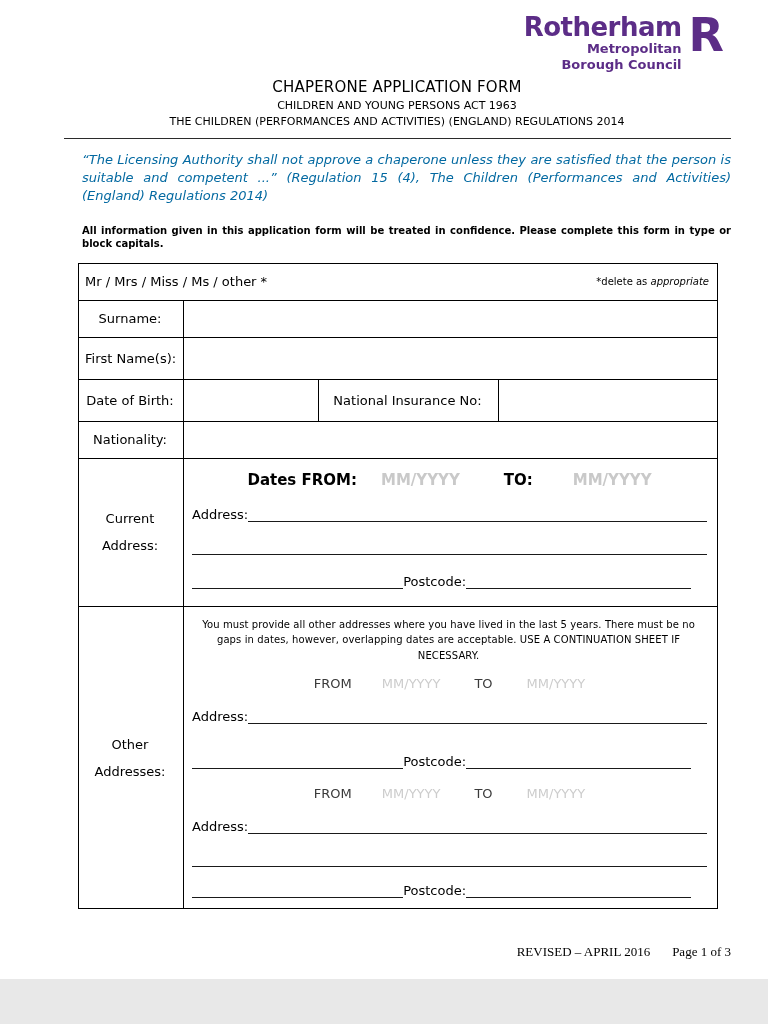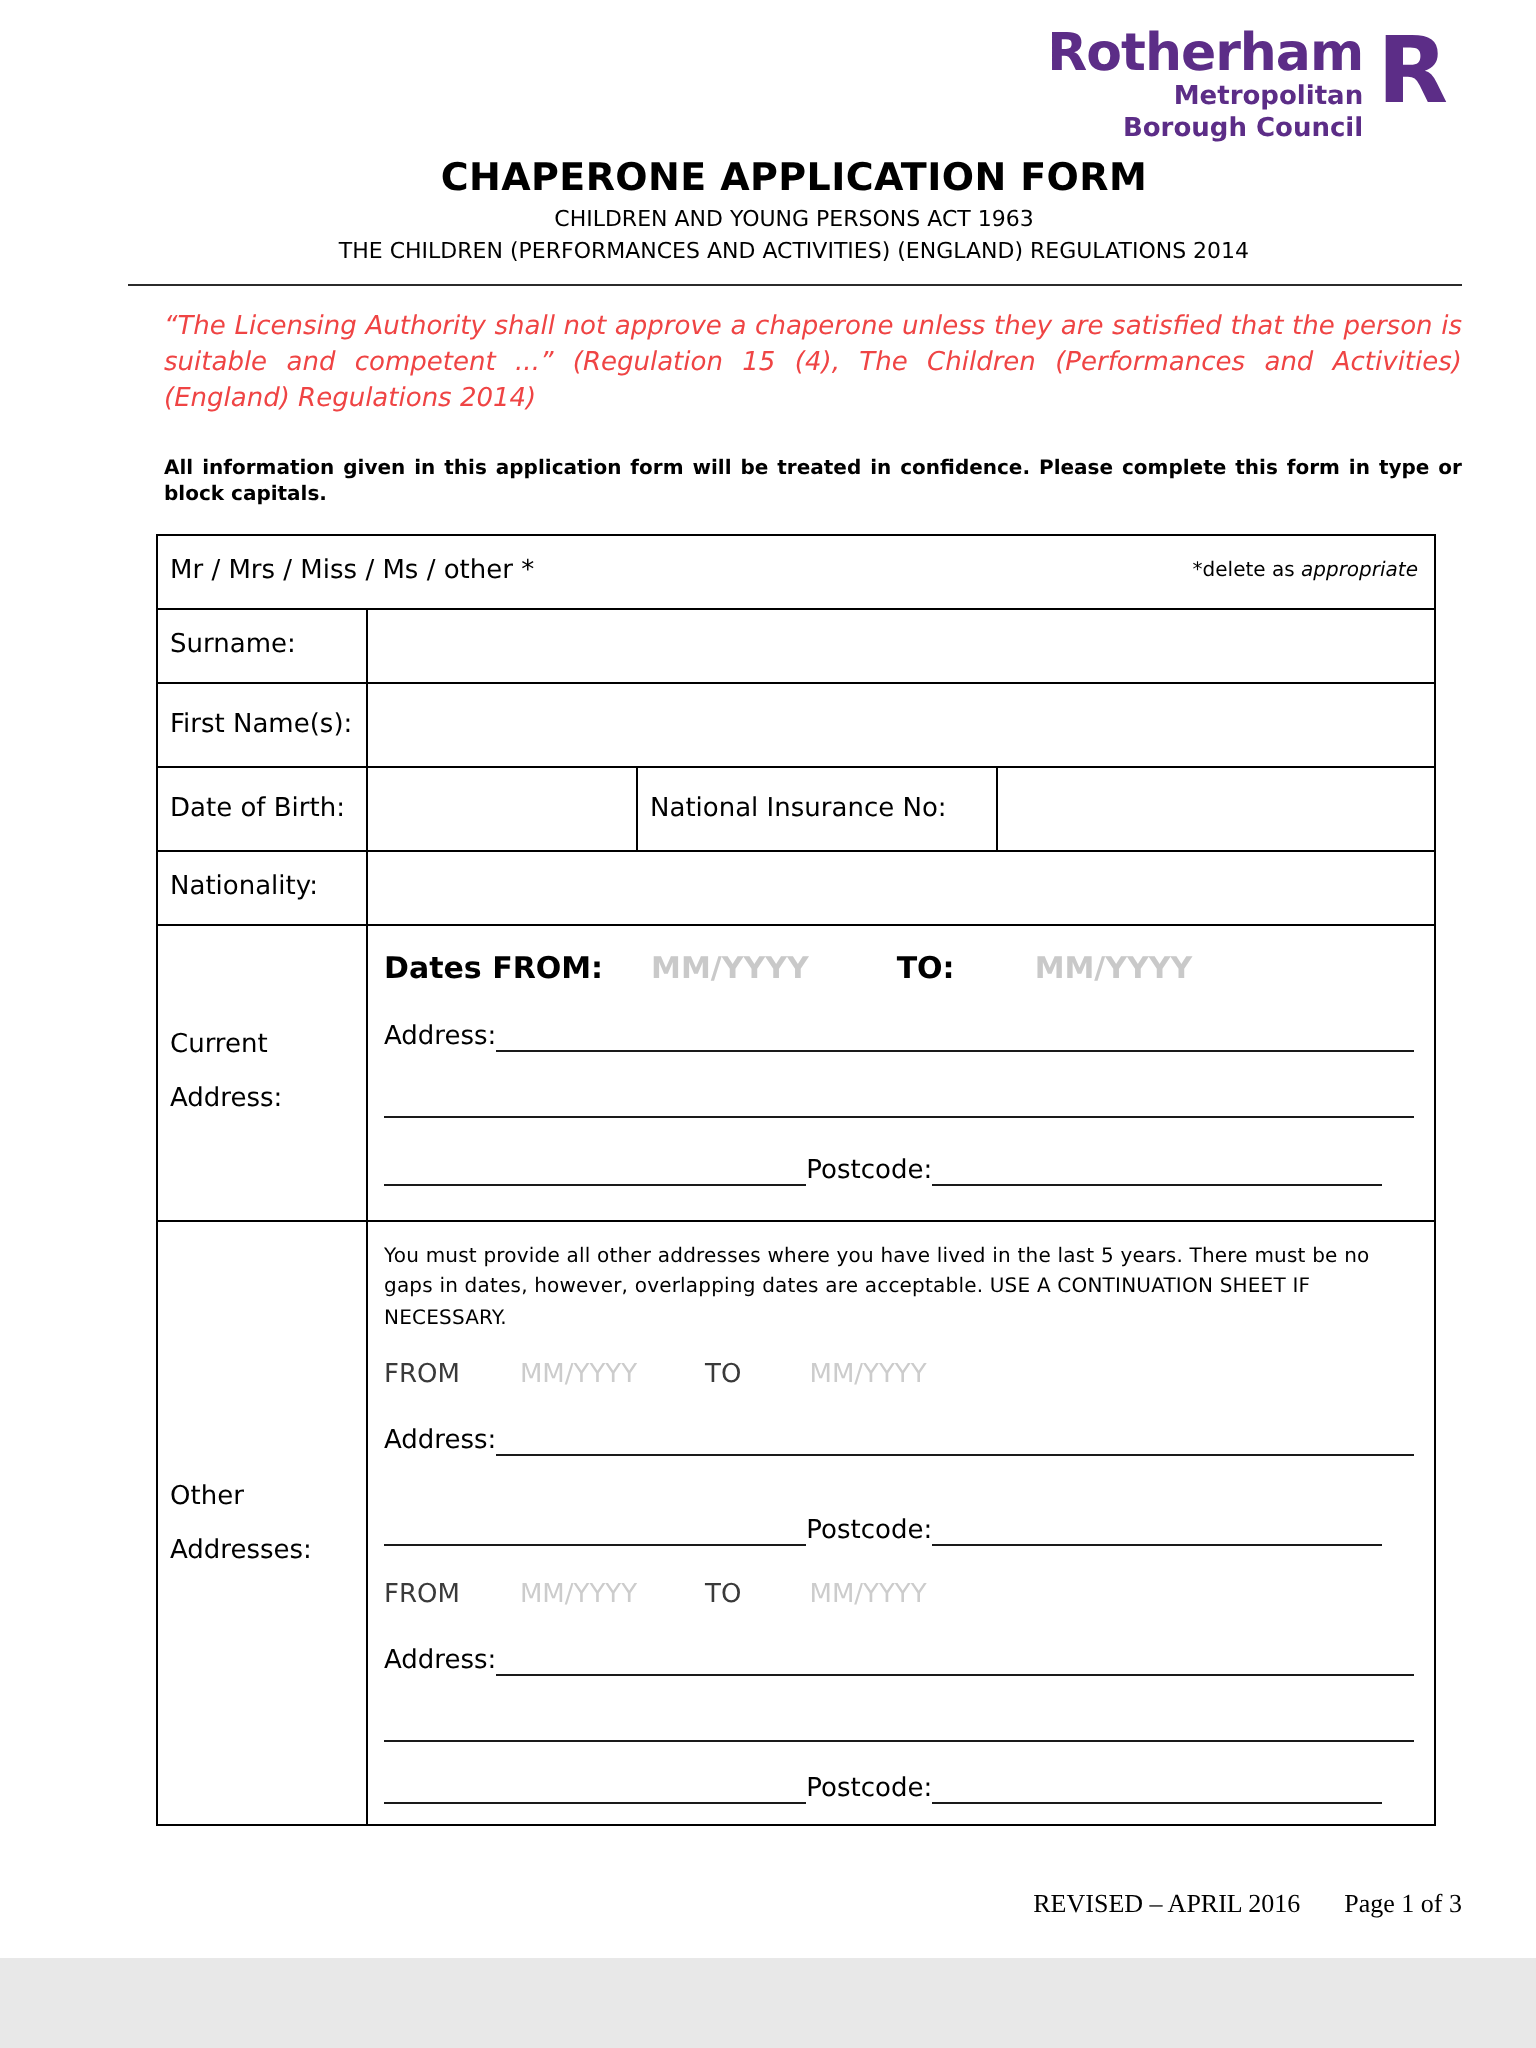--- a/index.html
+++ b/index.html
@@ -9,30 +9,30 @@
 
   
   .logo { position:absolute; top:14px; right:44px; display:flex; align-items:flex-start; gap:7px; }
   .logo-text { text-align:right; color:#5c2d87; }
   .logo-name { font-size:26px; font-weight:bold; line-height:1.05; letter-spacing:-0.5px; }
   .logo-sub { font-size:13px; font-weight:bold; line-height:1.18; }
   .logo-mark { font-size:46px; font-weight:bold; color:#5c2d87; line-height:0.95; font-family:"DejaVu Sans",sans-serif; }
 
   
   .title-block { padding-top:78px; margin:0 38px 0 64px; text-align:center; }
-  .doc-title { font-size:19px; font-weight:bold; letter-spacing:0.2px; }
+  .doc-title { font-size:15px; font-weight:normal; letter-spacing:0.2px; }
   .doc-subtitle { font-size:11px; margin-top:3px; }
   .divider { border:none; border-top:1.6px solid #2b2b2b; margin:10px 37px 0 64px; }
 
-  .quote { margin:12px 37px 0 82px; font-style:italic; font-size:13px; line-height:1.38; text-align:justify; color:#ef4444; }
+  .quote { margin:12px 37px 0 82px; font-style:italic; font-size:13px; line-height:1.38; text-align:justify; color:#0369a1; }
   .notice { margin:19px 37px 0 82px; font-weight:bold; font-size:10px; line-height:1.35; text-align:justify; }
 
   
   table.form { margin:12px 0 0 78px; width:640px; border-collapse:collapse; table-layout:fixed; }
-  table.form td { border:1px solid #000; font-size:13px; padding:4px 8px 4px 6px; vertical-align:middle; }
+  table.form td { border:1px solid #000; font-size:13px; padding:4px 8px 4px 6px; vertical-align:middle;text-align:center; }
   td.lbl { white-space:nowrap; font-size:12.5px; }
   td.lbl-top { vertical-align:top; padding-top:14px; }
   .lbl-line { line-height:27px; }
 
   .r-title-cell { display:flex; justify-content:space-between; align-items:center; }
   .r-title-label { font-size:13px; }
   .r-title-note { font-size:10px; }
   .r-title-note .it { font-style:italic; }
 
   

